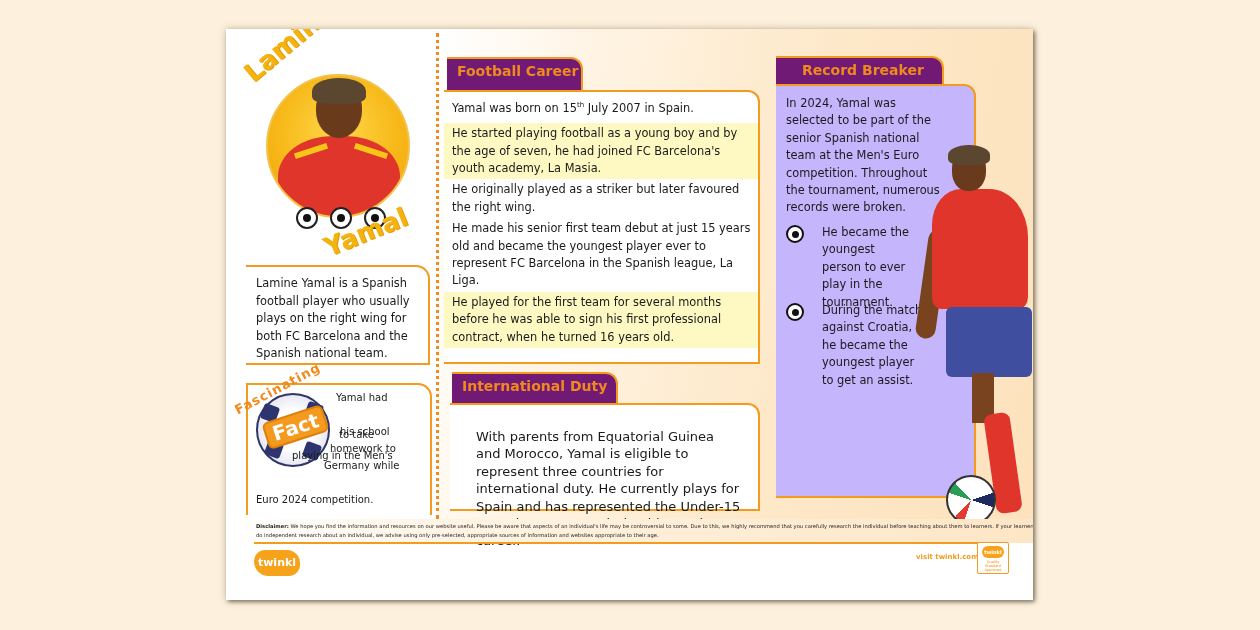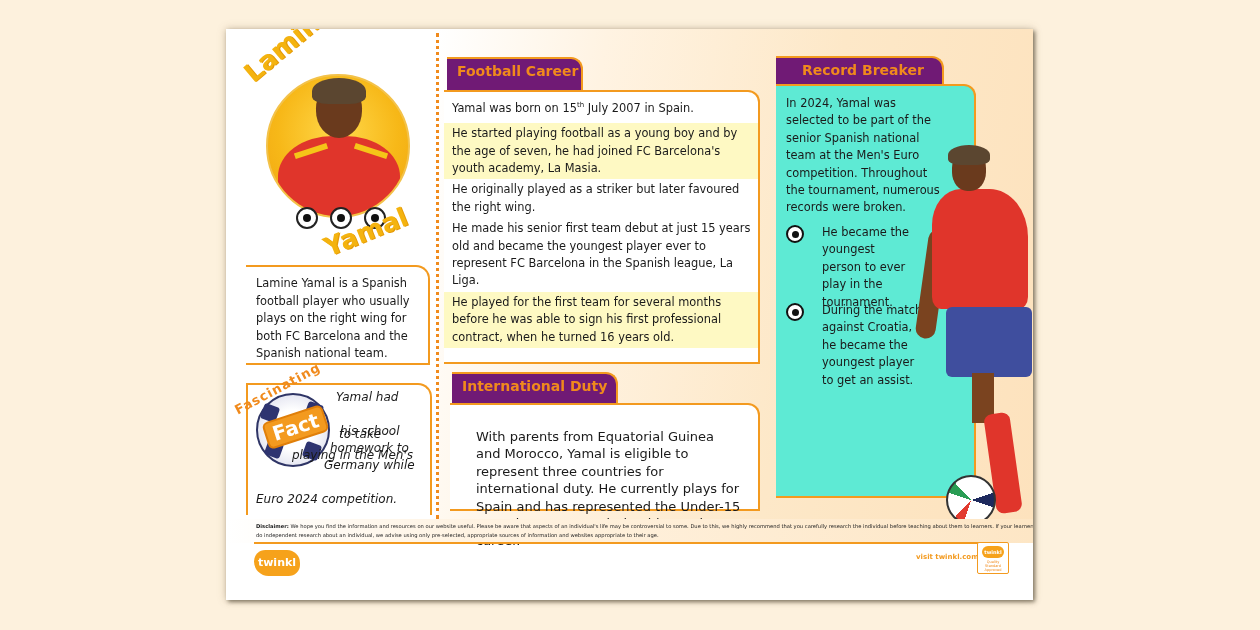--- a/index.html
+++ b/index.html
@@ -74,21 +74,21 @@
   }
   .bio p, .fact p {
     margin:0; font-size:11.4px; line-height:17.5px; color:#1a1a1a;
   }
   .bio p { padding:8px 6px 0 10px; }
   .fact {
     left:20px; top:354px; width:182px; height:130px;
     border-bottom:none; border-left:2px solid #f39a1f;
     border-top-left-radius:0;
   }
-  .fact-text { position:absolute; font-size:12px; line-height:17.4px; color:#1a1a1a; text-align:right;font-style:italic; }
+  .fact-text { position:absolute; font-size:10px; line-height:17.4px; color:#1a1a1a; text-align:right; }
   .fact-ball {
     position:absolute; left:30px; top:364px; width:70px; height:70px; border-radius:50%;
     background: radial-gradient(circle at 50% 50%, #ffffff 0 40%, #e8e9f3 70%, #b8bbd4 100%);
     border:2px solid #2f3566;
   }
   .fact-ball .pent { position:absolute; width:16px; height:16px; background:#2e3470; border-radius:3px; transform:rotate(20deg); }
   .fact-word {
     position:absolute; left:38px; top:384px; transform:rotate(-18deg);
     font-weight:bold; font-size:20px; color:#fff; background:#f39a1f; padding:0 6px; border-radius:6px;
     border:2px solid #e07f0a;
@@ -120,21 +120,21 @@
   .career-row.alt { background:#fef9c3; }
   .career-row sup { font-size:7px; }
 
   .intl-panel { left:224px; top:374px; width:310px; height:108px; }
   .intl-panel p { margin:16px; padding:7px 0 0 10px; font-size:13px; line-height:17.4px; color:#1a1a1a; }
 
   
   .record-tab { left:550px; top:27px; width:168px; height:30px; padding-left:26px; }
   .record-panel {
     left:550px; top:55px; width:200px; height:414px;
-    background:#5eead4;
+    background:#c4b5fd;
   }
   .record-intro { margin:0; padding:9px 6px 0 10px; font-size:11.4px; line-height:17.4px; color:#1a1a1a; }
   .bullet { position:absolute; left:10px; display:flex; gap:18px; font-size:11.4px; line-height:17.4px; color:#1a1a1a; }
   .bullet .ball-icon {
     flex:none; width:14px; height:14px; border-radius:50%; border:2px solid #111; background:#fff; position:relative; margin-top:1px;
   }
   .bullet .ball-icon::after {
     content:""; position:absolute; left:3.5px; top:3.5px; width:7px; height:7px; border-radius:50%; background:#111;
   }
 

